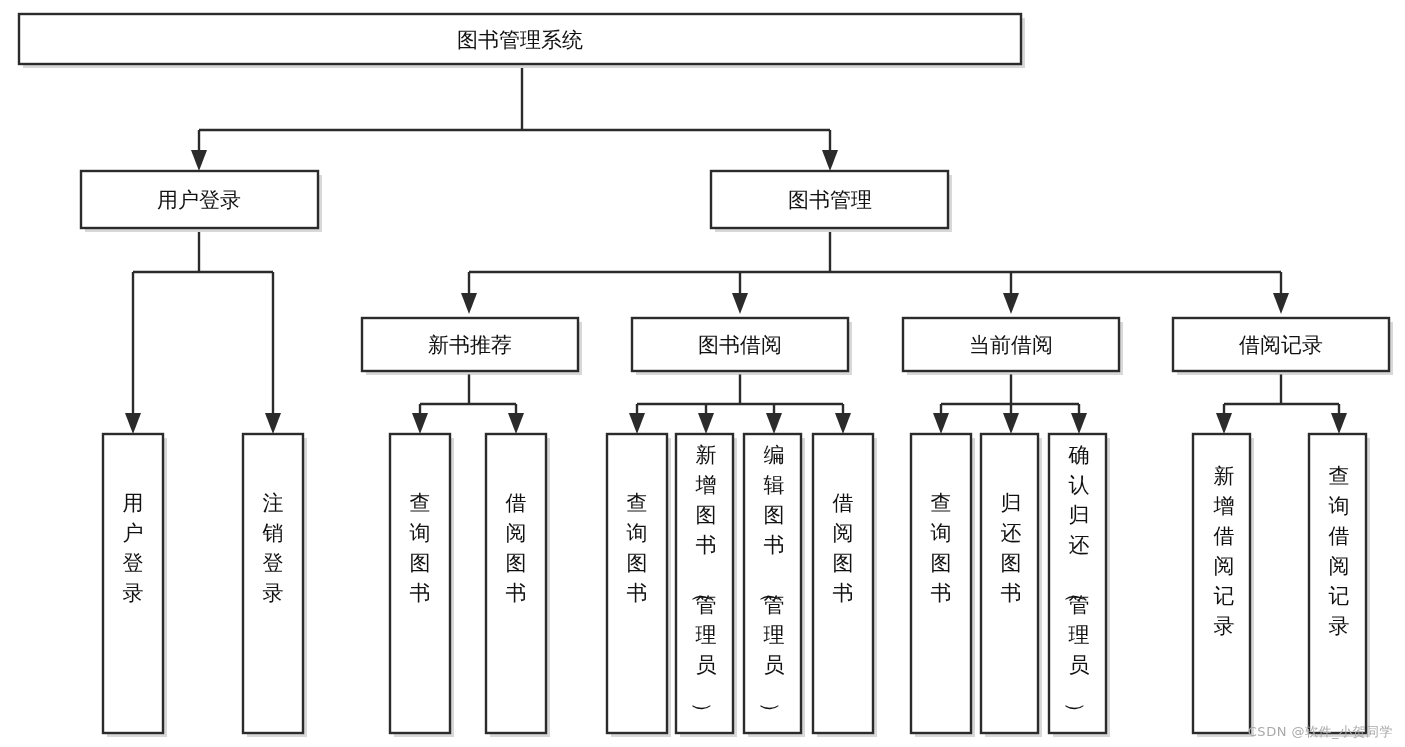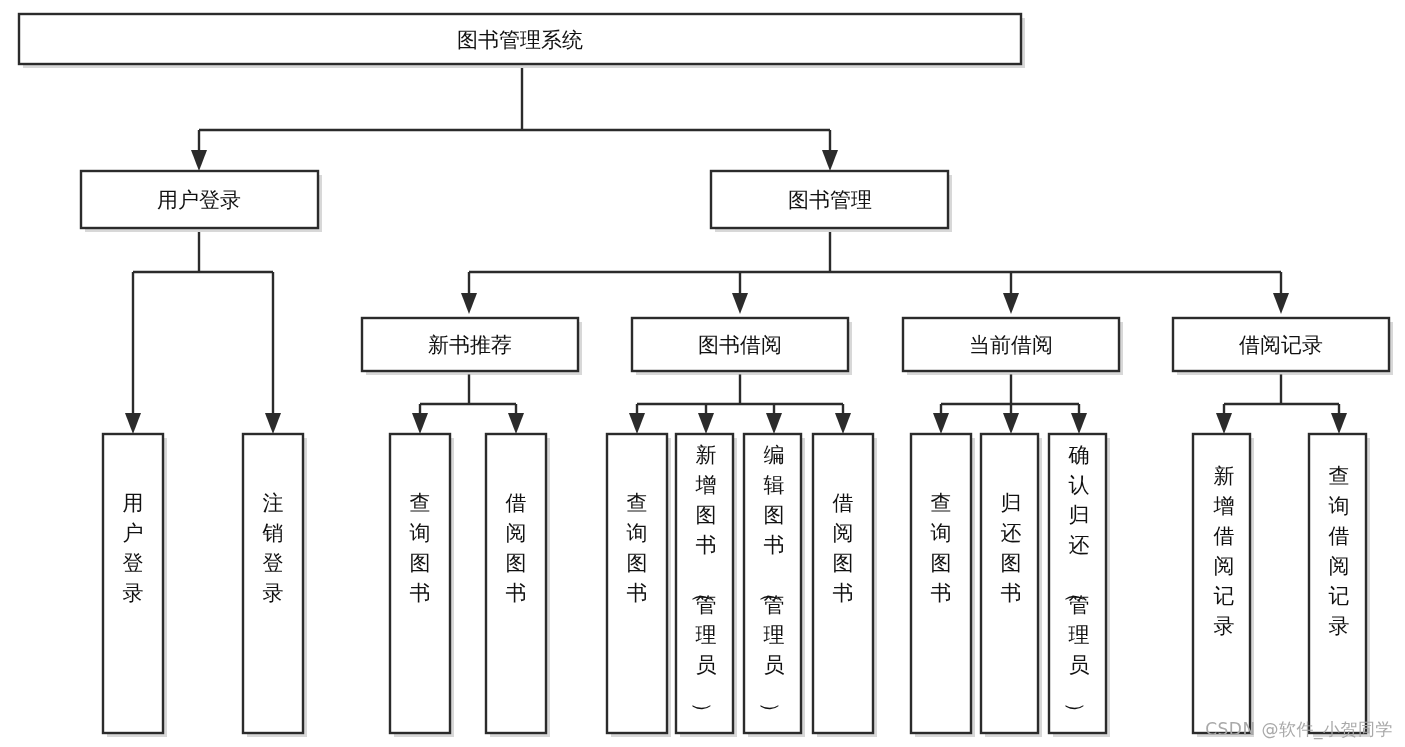--- a/index.html
+++ b/index.html
@@ -54,21 +54,21 @@
     fill: #111111;
     font-family: "DejaVu Sans", "Liberation Sans", sans-serif;
     font-size: 21px;
     text-anchor: middle;
   }
   .watermark {
     position: absolute;
     right: 12px;
     bottom: 6px;
     font-family: "DejaVu Sans", "Liberation Sans", sans-serif;
-    font-size: 17px;
+    font-size: 13px;
     color: #a9a9a9;
     letter-spacing: 0.5px;
     white-space: nowrap;
     user-select: none;
   }
 </style>
 </head>
 <body>
 
 <div id="diagram-root">

